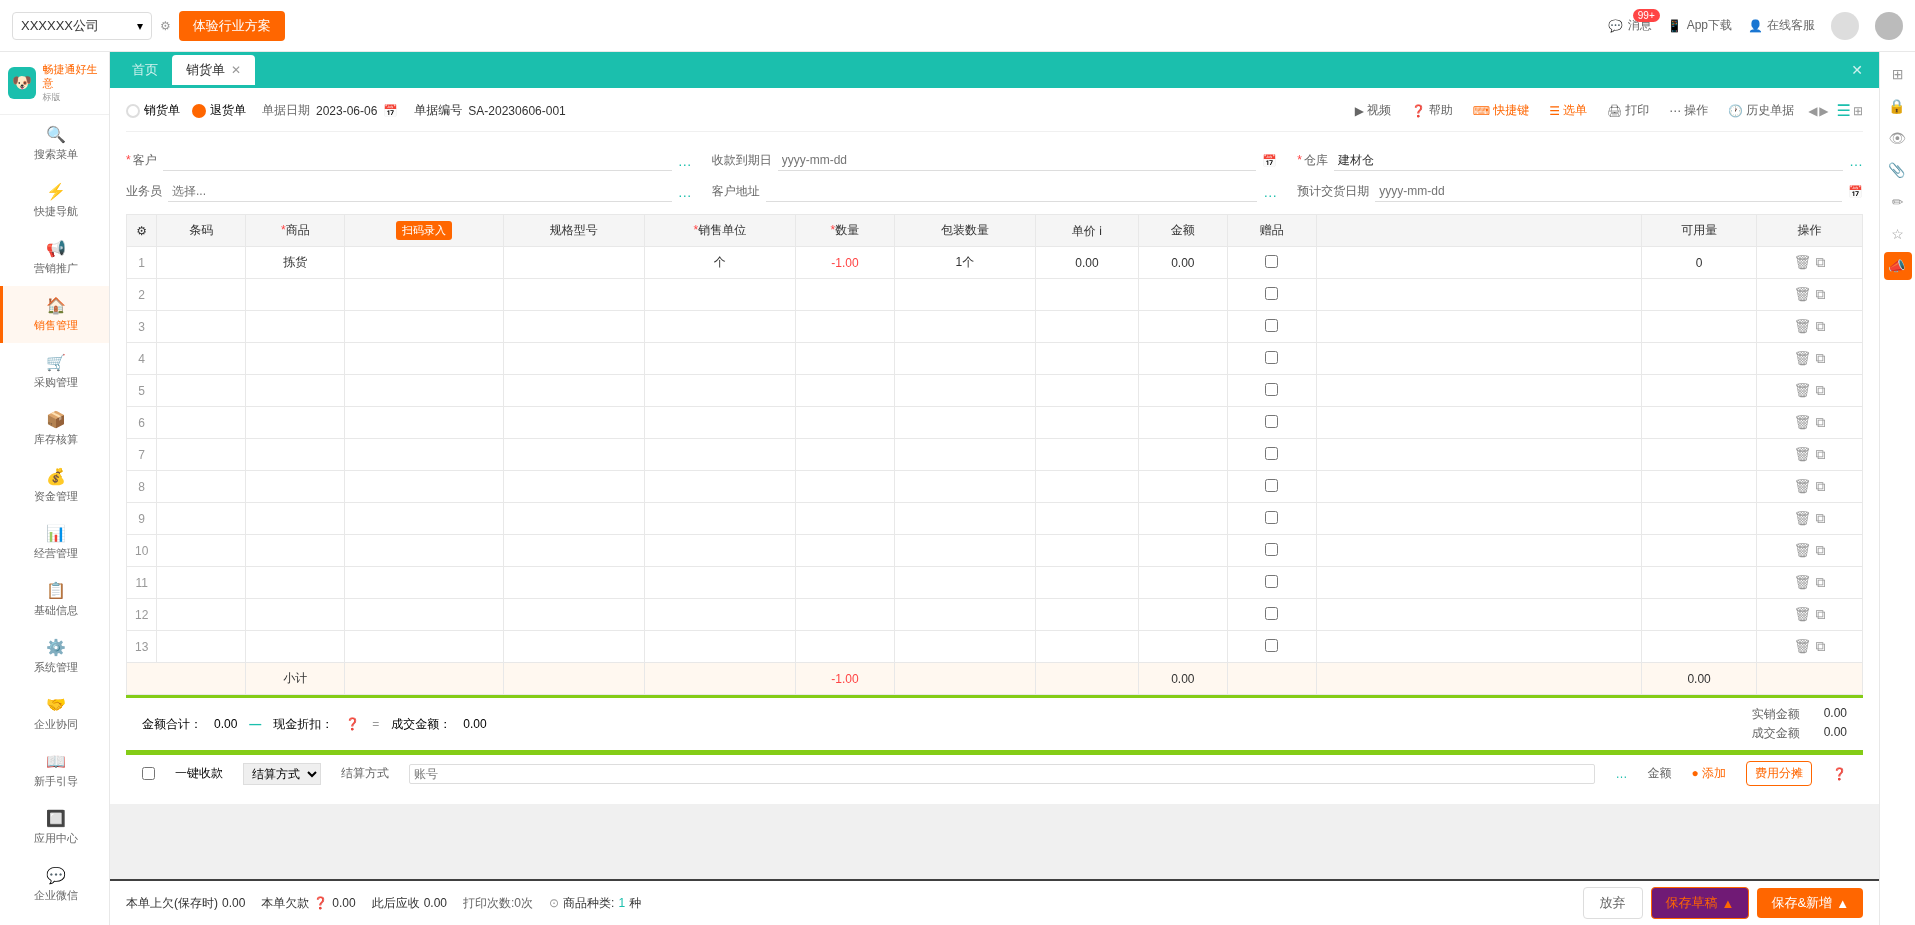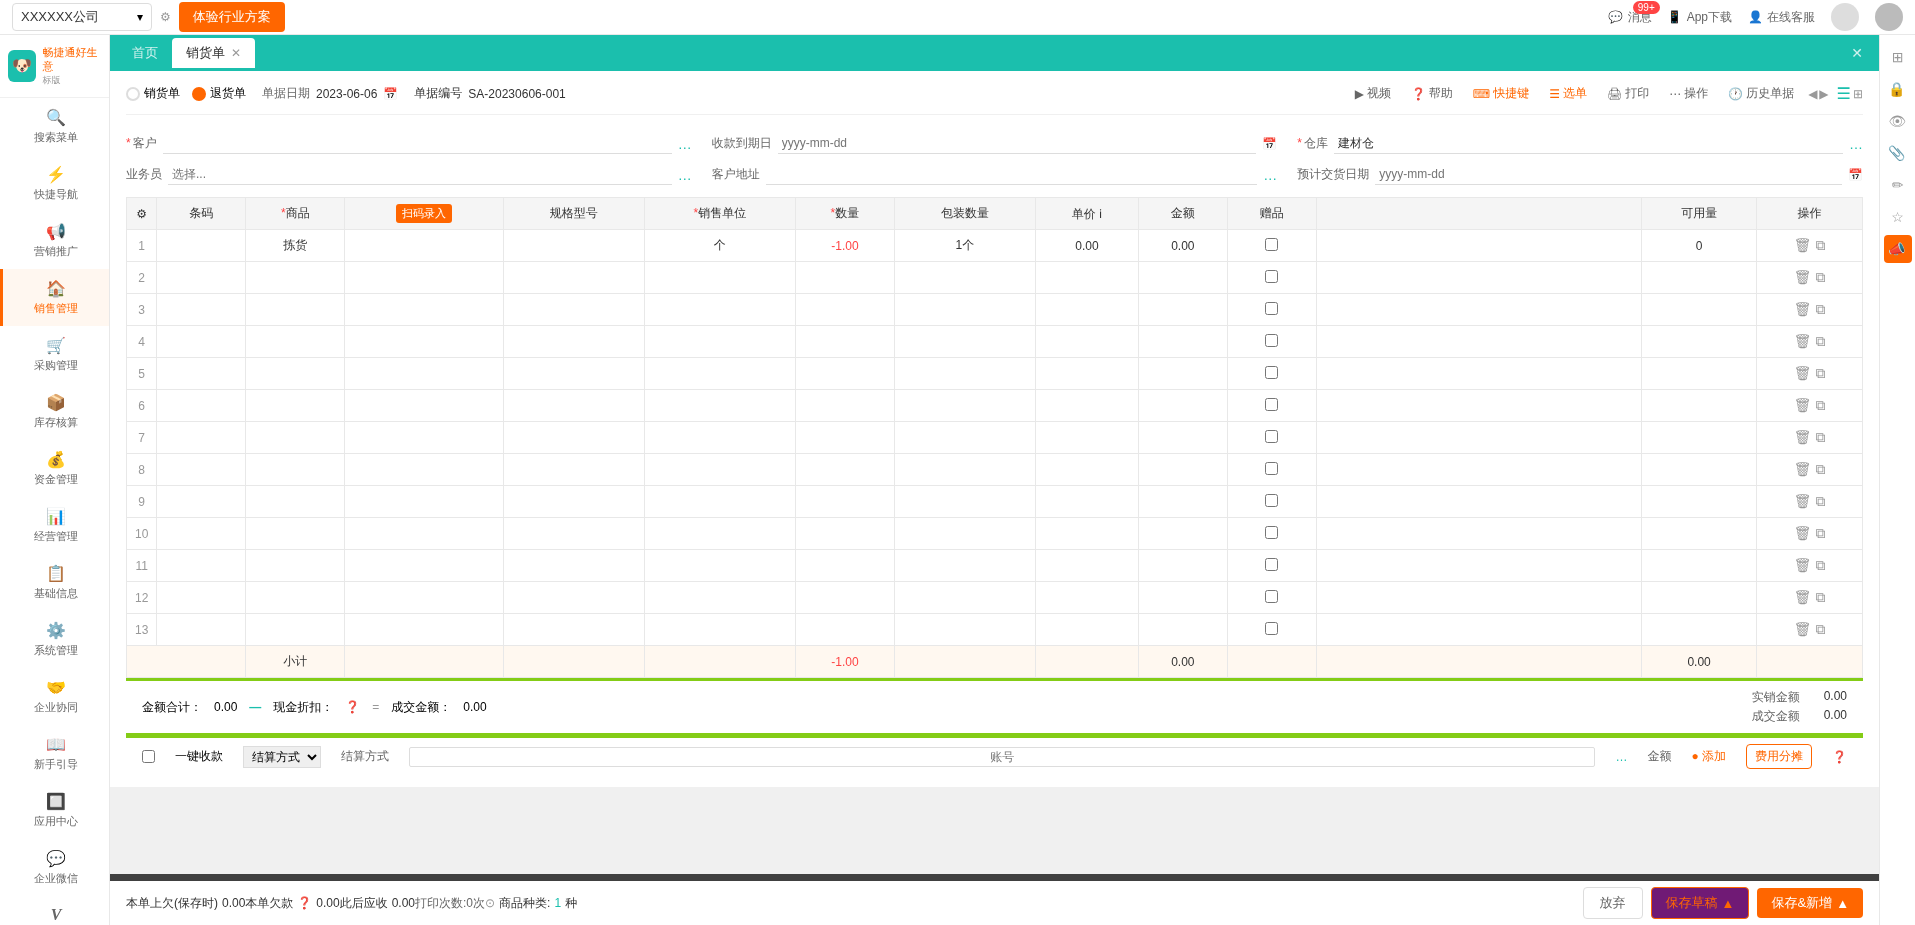--- a/index.html
+++ b/index.html
@@ -1,20 +1,20 @@
 <!DOCTYPE html>
 <html><head>
   <meta charset="utf-8">
   <style>
     * { box-sizing: border-box; margin: 0; padding: 0; }
     body { font-family: 'Microsoft YaHei', Arial, sans-serif; font-size: 12px; background: #f5f5f5; overflow: hidden; height: 925px; }
 
     
     .app-container { display: flex; flex-direction: column; height: 925px; }
-    .top-bar { display: flex; align-items: center; background: #fff; height: 35px; padding: 0 12px; border-bottom: 1px solid #e8e8e8; flex-shrink: 0; }
+    .top-bar { display: flex; align-items: center; background: #fff; height: 52px; padding: 0 12px; border-bottom: 1px solid #e8e8e8; flex-shrink: 0; }
     .main-area { display: flex; flex: 1; overflow: hidden; }
     .sidebar { width: 110px; background: #fff; border-right: 1px solid #e8e8e8; display: flex; flex-direction: column; flex-shrink: 0; }
     .content-area { flex: 1; display: flex; flex-direction: column; overflow: hidden; }
     .tab-bar { background: #1bbfad; display: flex; align-items: center; height: 36px; padding: 0 8px; flex-shrink: 0; }
     .main-content { flex: 1; overflow: auto; background: #f0f0f0; padding: 0; }
 
     
     .company-selector { display: flex; align-items: center; border: 1px solid #ddd; border-radius: 4px; padding: 4px 8px; cursor: pointer; min-width: 140px; justify-content: space-between; }
     .company-name { font-size: 13px; color: #333; }
     .gear-btn { margin-left: 8px; color: #999; cursor: pointer; }
@@ -87,21 +87,21 @@
     .summary-bar .eq { color: #999; }
     .summary-bar .dash { color: #1bbfad; font-weight: bold; }
 
     
     .payment-bar { background: #fff; padding: 6px 16px; border-top: 5px solid #84cc16; display: flex; align-items: center; gap: 20px; font-size: 12px; }
     .add-btn { color: #ff6600; cursor: pointer; }
     .expense-btn { background: #fff; border: 1px solid #ff6600; color: #ff6600; border-radius: 4px; padding: 3px 8px; cursor: pointer; font-size: 12px; text-align: center; }
     .help-icon { color: #999; cursor: pointer; }
 
     
-    .status-bar { background: #fff; padding: 6px 16px; border-top: 7px solid #404040; display: flex; font-size: 12px; color: #333; }
+    .status-bar { background: #fff; padding: 6px 16px; border-top: 2px solid #404040; display: flex; gap: 16px; font-size: 12px; color: #333; }
     .status-item { display: flex; align-items: center; gap: 4px; }
     .question-icon { color: #999; cursor: pointer; }
     .action-buttons { margin-left: auto; display: flex; gap: 8px; align-items: center; }
     .sales-row { display: flex; justify-content: space-between; gap: 24px; color: #666; }
     .sales-val { color: #333; }
 
     .discard-btn { border: 1px solid #ddd; background: #fff; color: #666; border-radius: 4px; padding: 6px 16px; cursor: pointer; font-size: 13px; }
     .save-draft-btn { border: 1px solid #ff6600; background: #701a75; color: #ff6600; border-radius: 4px; padding: 6px 14px; cursor: pointer; font-size: 13px; display: flex; align-items: center; gap: 4px; }
     .save-new-btn { background: #ff6600; color: #fff; border: none; border-radius: 4px; padding: 6px 14px; cursor: pointer; font-size: 13px; display: flex; align-items: center; gap: 4px; }
 
@@ -665,21 +665,21 @@
             </div>
           </div>
 
           <div class="payment-bar">
             <input type="checkbox" style="">
             <span>一键收款</span>
             <select style="border:1px solid #ddd;padding:2px 4px;font-size:12px;">
               <option>结算方式</option>
             </select>
             <span style="color:#666;">结算方式</span>
-            <input class="field-input" type="text" placeholder="账号" style="width: 80px; border: 1px solid rgb(221, 221, 221); border-radius: 2px; padding: 2px 4px; text-align: center;">
+            <input class="field-input" type="text" placeholder="账号" style="width: 80px; border: 1px solid rgb(221, 221, 221); border-radius: 2px; padding: 2px 4px;">
             <span style="color:#1bbfad;cursor:pointer;">…</span>
             <span style="color:#666;">金额</span>
             <span class="add-btn">
               <span style="color:#ff6600;">●</span>
               <span>添加</span>
             </span>
             <button class="expense-btn">
               <span>费用分摊</span>
             </button>
             <span class="help-icon">❓</span>

